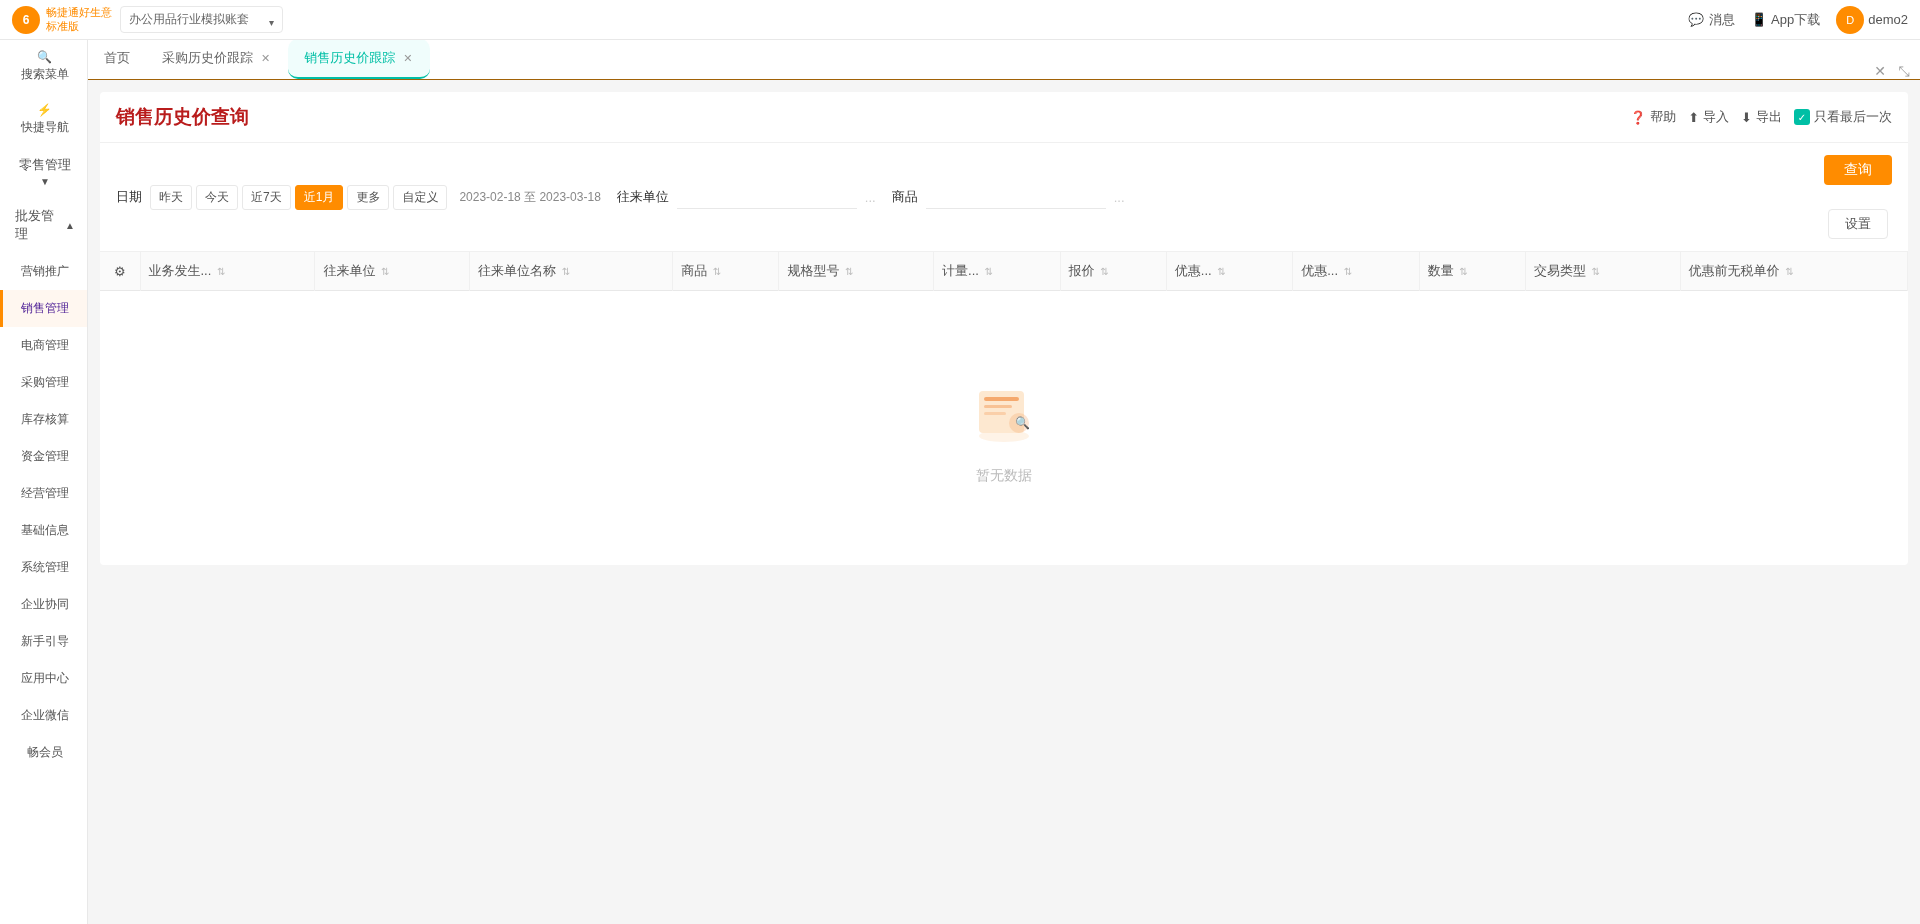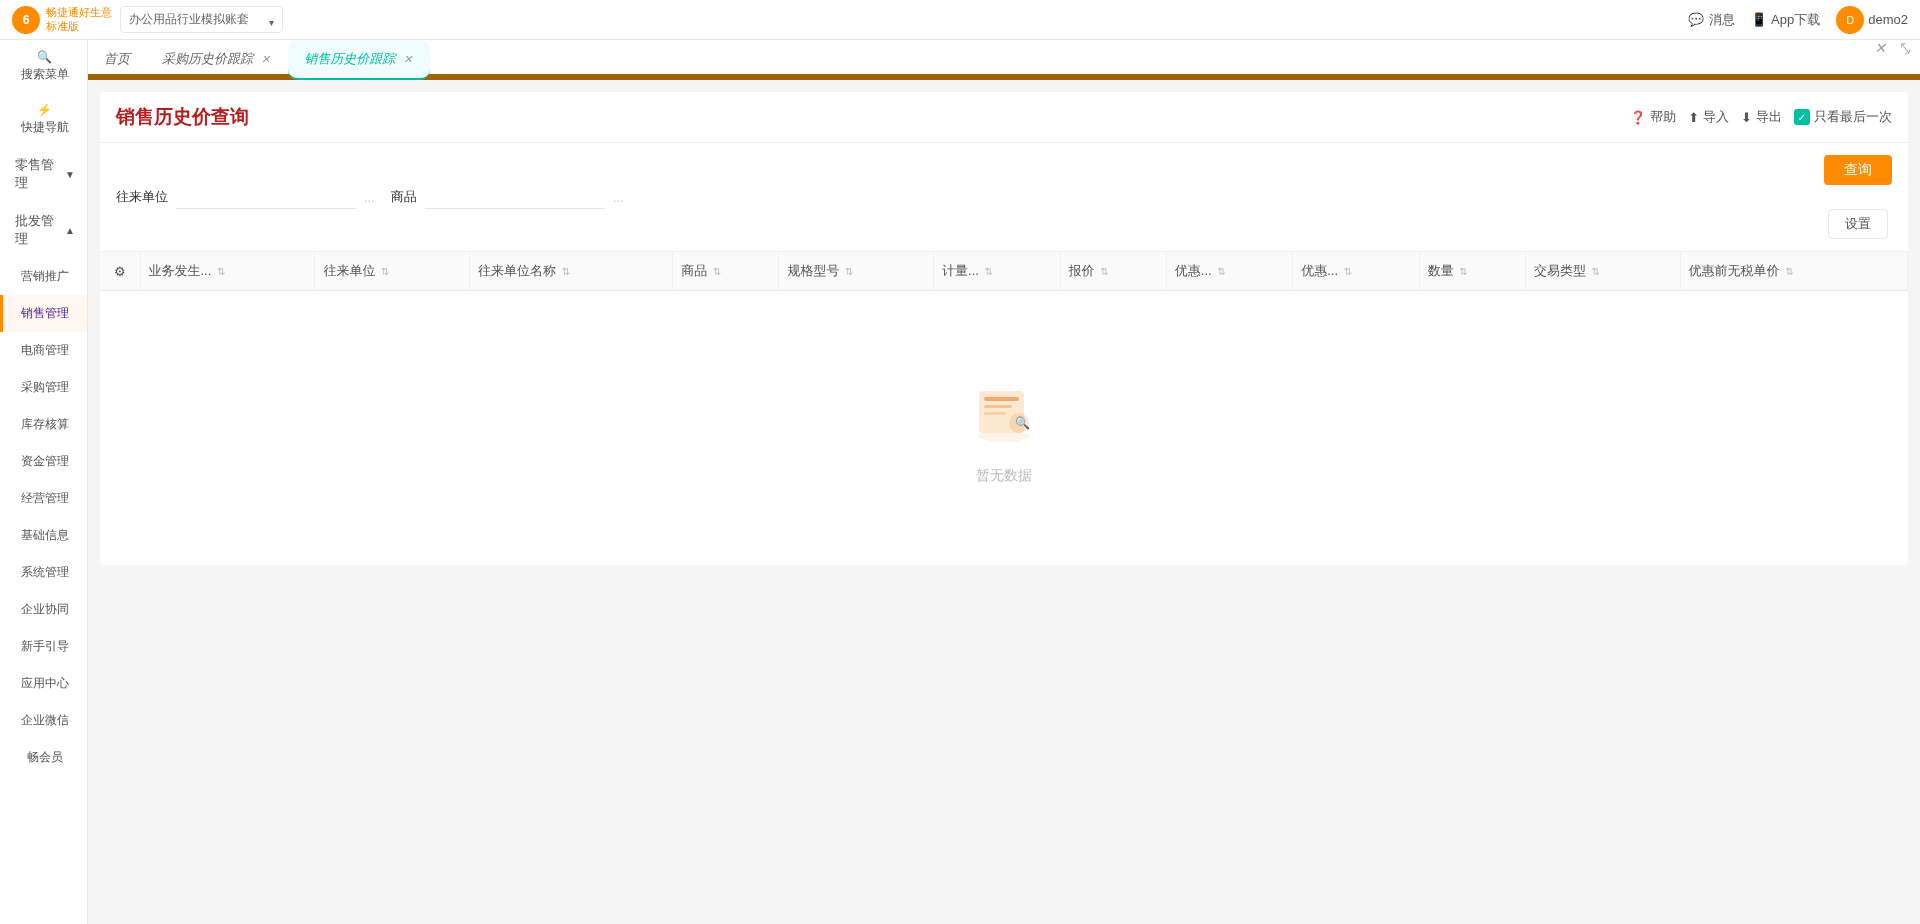--- a/index.html
+++ b/index.html
@@ -122,24 +122,23 @@
       display: flex;
       flex-direction: column;
       overflow: hidden;
     }
 
     
     .tab-bar {
       height: 40px;
       background: #fff;
       display: flex;
-      align-items: flex-start;
-      border-bottom: 6px solid #a16207;
+      align-items: flex-end;
+      border-bottom: 1px solid #a16207;
       flex-shrink: 0;
-      font-style: italic;
     }
     .tab {
       padding: 8px 16px;
       cursor: pointer;
       font-size: 13px;
       color: #666;
       border-bottom: 2px solid transparent;
       display: flex;
       align-items: center;
       gap: 6px;
@@ -405,21 +404,21 @@
 
   <div class="sidebar">
     <div class="sidebar-item">
       <span>🔍</span>
       <span>搜索菜单</span>
     </div>
     <div class="sidebar-item">
       <span>⚡</span>
       <span>快捷导航</span>
     </div>
-    <div class="sidebar-item" style="flex-direction:row; justify-content:space-between; padding:10px 12px; font-size:13px;">
+    <div class="sidebar-item" style="flex-direction:column; justify-content:space-between; padding:10px 12px; font-size:13px;">
       <span>零售管理</span>
       <span style="font-size:10px">▼</span>
     </div>
     <div class="sidebar-item" style="flex-direction:row; justify-content:space-between; padding:10px 12px; font-size:13px;">
       <span>批发管理</span>
       <span style="font-size:10px">▲</span>
     </div>
     <div class="sidebar-item">
       <span>营销推广</span>
     </div>
@@ -503,20 +502,32 @@
               <span>导出</span>
             </div>
             <div class="only-last-checkbox">
               <div class="checkbox-checked">✓</div>
               <span>只看最后一次</span>
             </div>
           </div>
         </div>
 
         <div class="filter-bar">
+          <div class="filter-group">
+            <span class="filter-label">日期</span>
+            <div class="date-buttons">
+              <button class="date-btn">昨天</button>
+              <button class="date-btn">今天</button>
+              <button class="date-btn">近7天</button>
+              <button class="date-btn active">近1月</button>
+              <button class="date-btn">更多</button>
+              <button class="date-btn">自定义</button>
+            </div>
+            <span class="date-range-text">2023-02-18 至 2023-03-18</span>
+          </div>
 
           <div class="filter-group">
             <span class="filter-label">往来单位</span>
             <input class="filter-input" type="text" style="width: 180px;">
             <span class="filter-input-dots">...</span>
           </div>
 
           <div class="filter-group">
             <span class="filter-label">商品</span>
             <input class="filter-input" type="text" style="width: 180px;">

